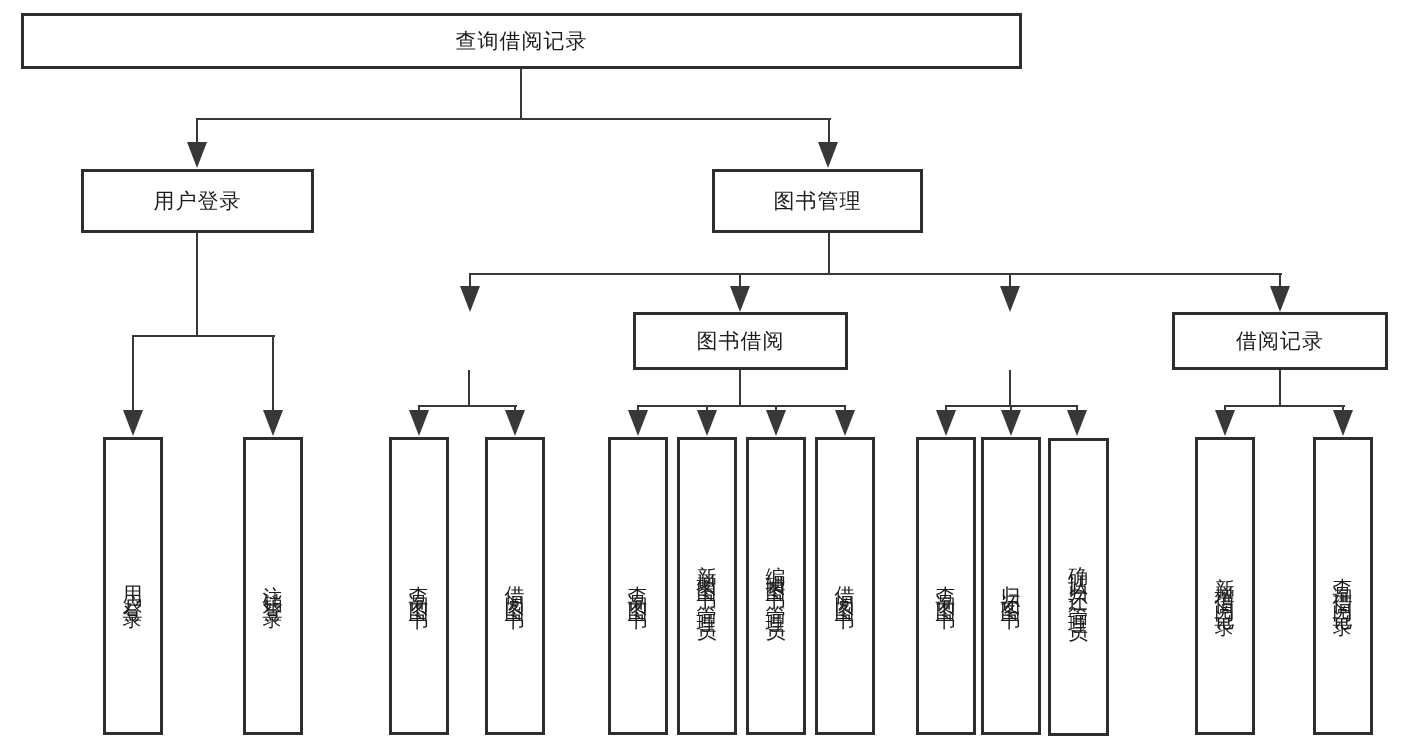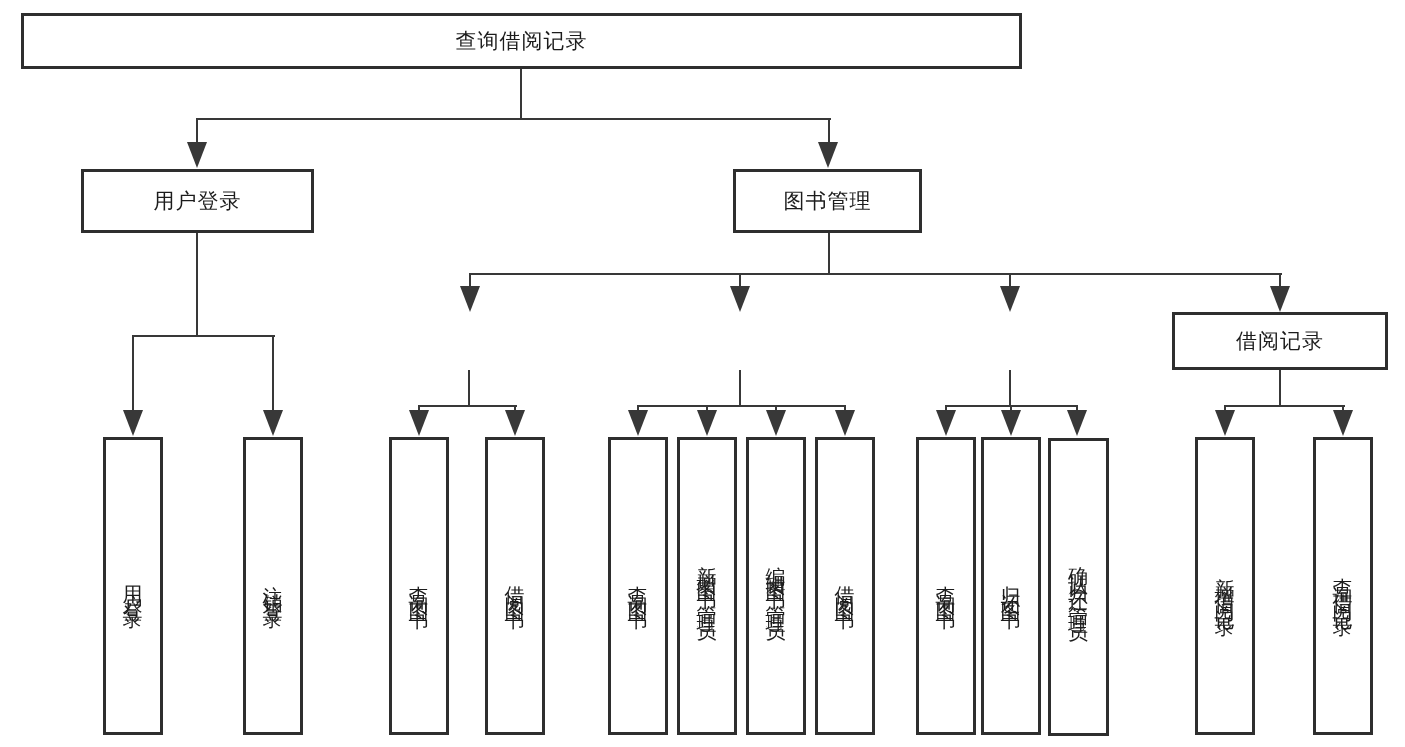--- a/index.html
+++ b/index.html
@@ -43,21 +43,21 @@
   <div class="line" style="left:520px;top:69px;width:2px;height:49px;"></div>
   <div class="line" style="left:197px;top:118px;width:634px;height:2px;"></div>
   <div class="line" style="left:196px;top:118px;width:2px;height:28px;"></div>
   <div class="arrow" style="left:187px;top:142px;"></div>
   <div class="line" style="left:828px;top:118px;width:2px;height:28px;"></div>
   <div class="arrow" style="left:818px;top:142px;"></div>
 
   <div class="box" style="left:81px;top:169px;width:233px;height:64px;">
     <span class="hlabel">用户登录</span>
   </div>
-  <div class="box" style="left:712px;top:169px;width:189px;height:64px;margin-left:21px;">
+  <div class="box" style="left:712px;top:169px;width:211px;height:64px;">
     <span class="hlabel">图书管理</span>
   </div>
 
   <div class="line" style="left:196px;top:233px;width:2px;height:104px;"></div>
   <div class="line" style="left:132px;top:335px;width:143px;height:2px;"></div>
   <div class="line" style="left:132px;top:335px;width:2px;height:79px;"></div>
   <div class="arrow" style="left:123px;top:410px;"></div>
   <div class="line" style="left:272px;top:335px;width:2px;height:79px;"></div>
   <div class="arrow" style="left:263px;top:410px;"></div>
 
@@ -65,20 +65,23 @@
   <div class="line" style="left:469px;top:273px;width:813px;height:2px;"></div>
   <div class="line" style="left:469px;top:273px;width:2px;height:16px;"></div>
   <div class="arrow" style="left:460px;top:286px;"></div>
   <div class="line" style="left:739px;top:273px;width:2px;height:16px;"></div>
   <div class="arrow" style="left:730px;top:286px;"></div>
   <div class="line" style="left:1009px;top:273px;width:2px;height:16px;"></div>
   <div class="arrow" style="left:1000px;top:286px;"></div>
   <div class="line" style="left:1279px;top:273px;width:2px;height:16px;"></div>
   <div class="arrow" style="left:1270px;top:286px;"></div>
 
+  <div class="box" style="left:633px;top:312px;width:215px;height:58px;">
+    <span class="hlabel">图书借阅</span>
+  </div>
   <div class="box" style="left:1172px;top:312px;width:216px;height:58px;">
     <span class="hlabel">借阅记录</span>
   </div>
 
   <div class="line" style="left:468px;top:370px;width:2px;height:37px;"></div>
   <div class="line" style="left:418px;top:405px;width:99px;height:2px;"></div>
   <div class="line" style="left:418px;top:405px;width:2px;height:8px;"></div>
   <div class="arrow" style="left:409px;top:410px;"></div>
   <div class="line" style="left:514px;top:405px;width:2px;height:8px;"></div>
   <div class="arrow" style="left:505px;top:410px;"></div>

